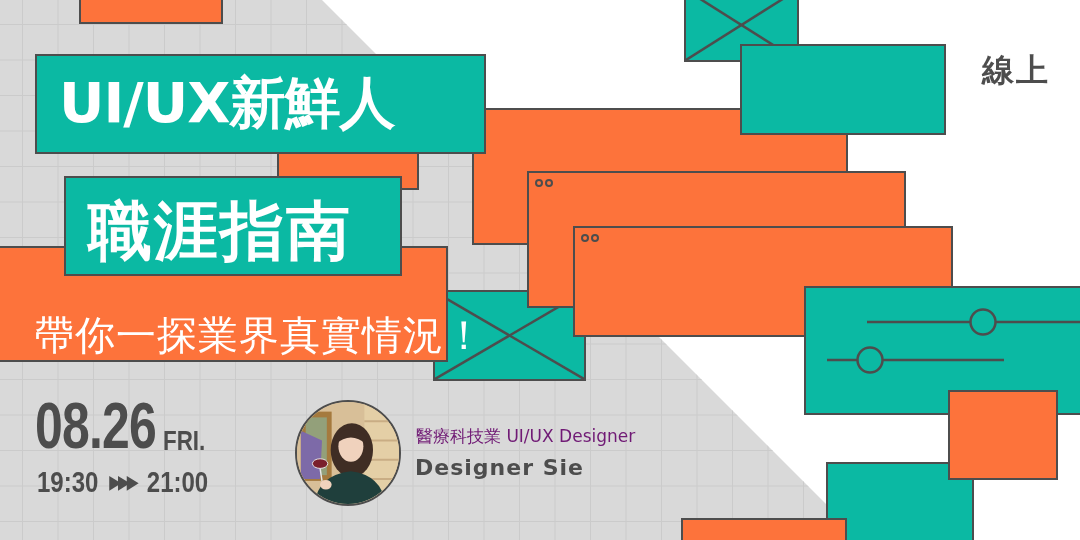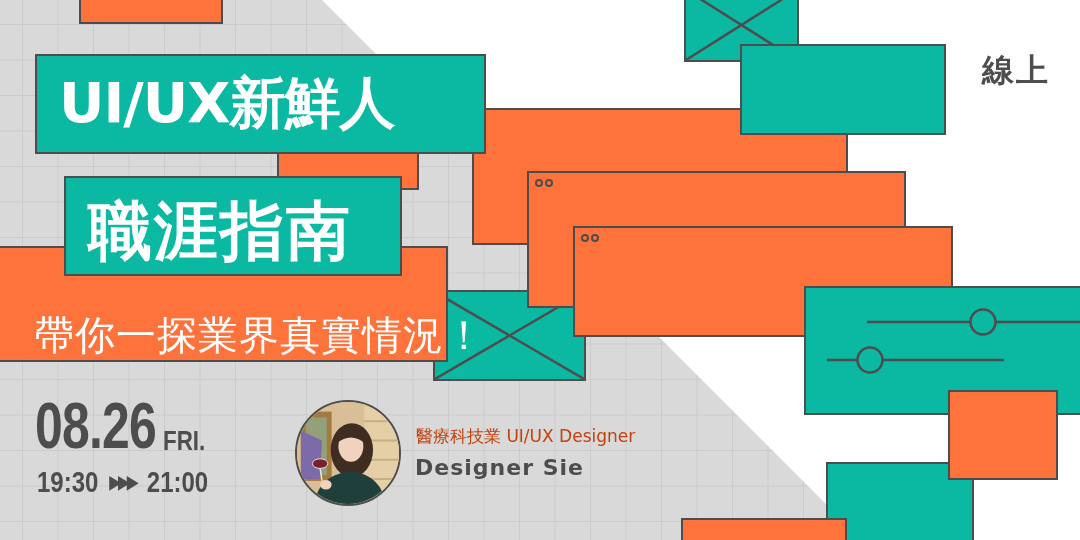--- a/index.html
+++ b/index.html
@@ -59,21 +59,21 @@
   .time .arrows { font-size: 18px; margin: 0 14px; letter-spacing: -3px; }
 
   .avatar {
     position: absolute; left: 295px; top: 400px; width: 106px; height: 106px;
     border-radius: 50%; border: 2px solid #4d4d4d; overflow: hidden;
     background: #d9c3a4;
   }
   .avatar svg { width: 100%; height: 100%; display: block; }
 
   .role {
-    position: absolute; left: 416px; top: 425px; color: #c2410c;
+    position: absolute; left: 416px; top: 425px; color: #701a75;
     font-size: 17px; white-space: nowrap;
   }
   .name {
     position: absolute; left: 415px; top: 455px; color: #4d4d4d;
     font-size: 22px; font-weight: bold; white-space: nowrap; letter-spacing: 1px;
   }
 </style>
 </head>
 <body>
 

